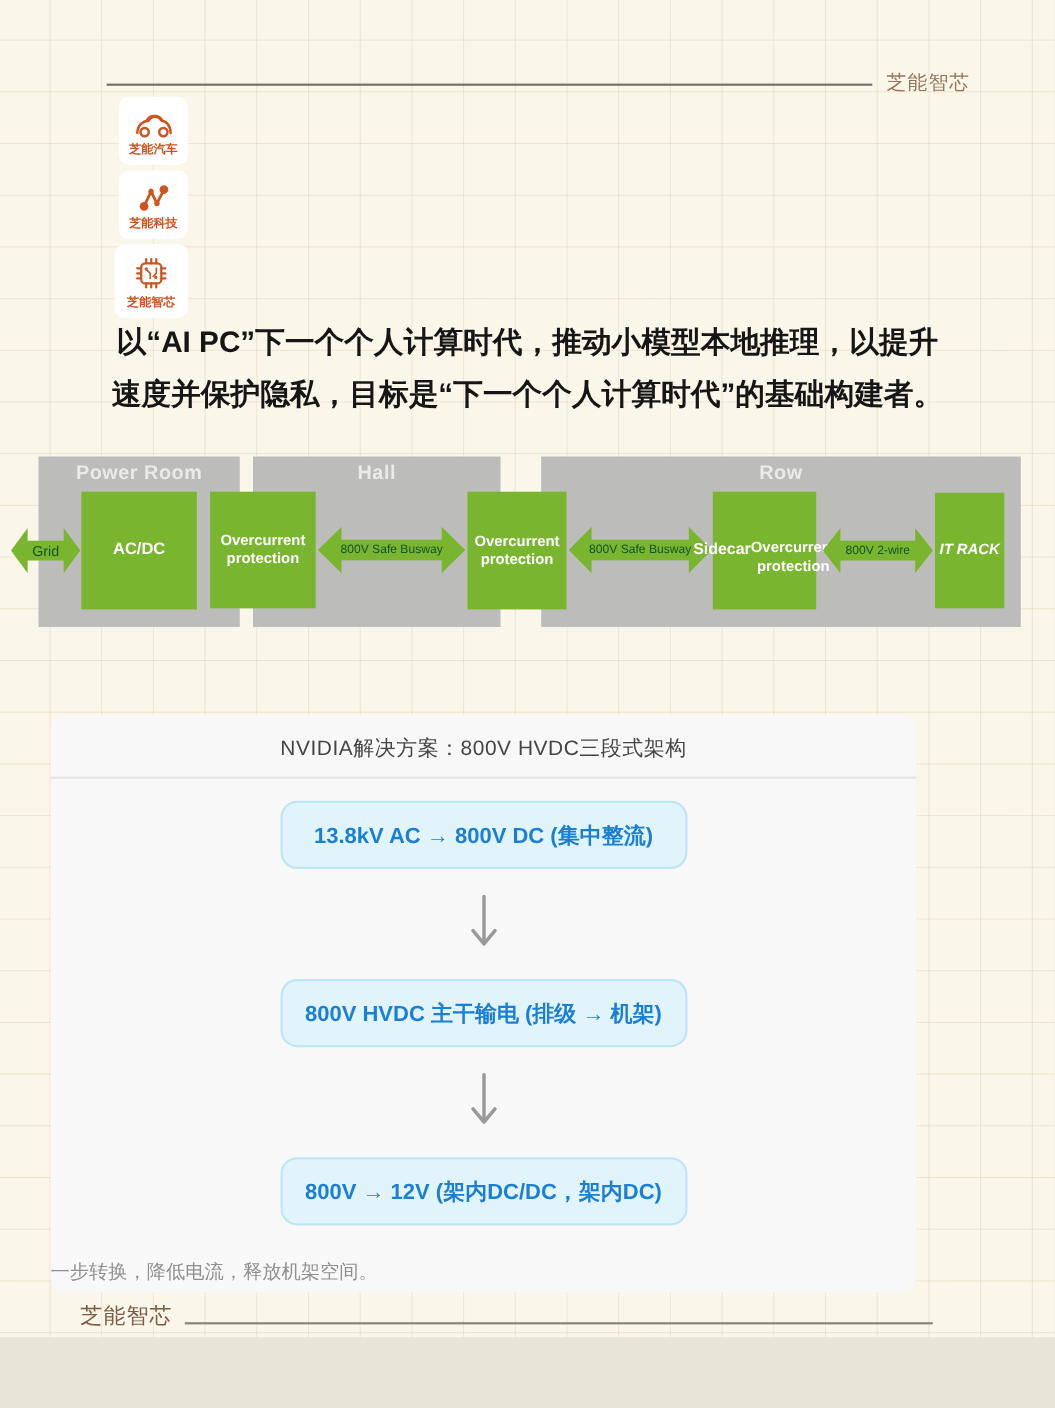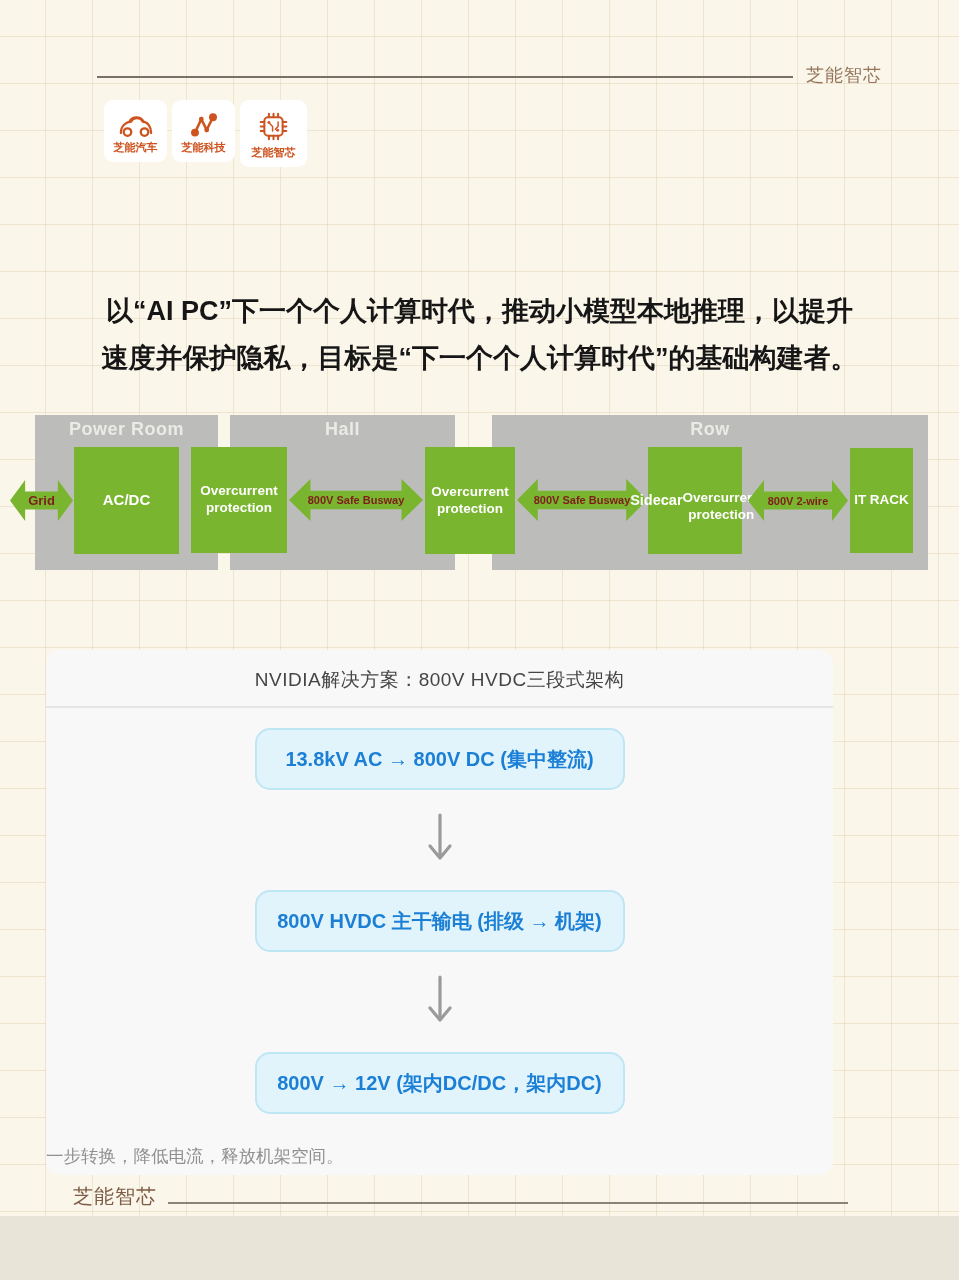--- a/index.html
+++ b/index.html
@@ -14,42 +14,42 @@
     background-position:-2px -11px;
     font-family:"Liberation Sans", sans-serif;
   }
   .abs { position:absolute; }
 
   
   .top-line { left:97px; top:76px; width:696px; height:2px; background:#77716a; }
   .top-brand { left:806px; top:63px; font-size:18px; color:#95765c; letter-spacing:1px; }
 
   
-  .logo-row { left:104px; top:100px; display:flex; align-items:flex-start; gap:5px; }
+  .logo-row { left:104px; top:88px; display:flex; align-items:flex-end; gap:5px;flex-direction:column; }
   .logo-card {
     background:#ffffff; border-radius:9px; width:63px; height:62px;
     display:flex; flex-direction:column; align-items:center; justify-content:center; padding-top:3px;
   }
   .logo-card.big { width:67px; height:67px; }
   .logo-card svg { display:block; }
   .logo-label { font-size:11px; font-weight:bold; color:#cd531f; margin-top:2px; white-space:nowrap; }
 
   
   .title { left:0; top:186px; width:100%; text-align:center; font-size:62px; font-weight:bold; color:#6d4c35; letter-spacing:1px; }
   .intro { left:0; top:288px; width:100%; text-align:center; font-size:27px; font-weight:bold; color:#161616; line-height:47px; }
 
   
   .zone { background:#bcbcba; }
   .zone-label { display:block; text-align:center; margin-top:4px; font-size:18px; font-weight:bold; color:#eaeae6; letter-spacing:0.5px; }
   .gnode {
     background:#79b52e; color:#ffffff; font-weight:bold; text-align:center;
     display:flex; flex-direction:row; align-items:center; justify-content:center; line-height:1.25;
   }
   .garrow {
-    background:#79b52e; color:#7f1d1d; font-weight:bold; text-align:left;
+    background:#79b52e; color:#14532d; font-weight:normal; text-align:left;
     display:flex; align-items:center; justify-content:center; white-space:nowrap;
     clip-path:polygon(0% 50%, 16% 0%, 16% 28%, 84% 28%, 84% 0%, 100% 50%, 84% 100%, 84% 72%, 16% 72%, 16% 100%);
   }
   .garrow.small { clip-path:polygon(0% 50%, 24% 0%, 24% 28%, 76% 28%, 76% 0%, 100% 50%, 76% 100%, 76% 72%, 24% 72%, 24% 100%); }
 
   
   .card { left:46px; top:650px; width:787px; height:525px; background:#f8f8f8; border-radius:14px; }
   .card-title { position:absolute; left:0; top:17px; width:100%; text-align:center; font-size:19px; color:#454545; letter-spacing:0.5px; }
   .card-divider { position:absolute; left:0; top:56px; width:100%; height:2px; background:#e6e6e6; }
   .step-box {
@@ -141,21 +141,21 @@
 
     <div class="abs garrow" style="left:517px; top:479px; width:130px; height:42px; font-size:11px;">800V Safe Busway</div>
 
     <div class="abs gnode" style="left:648px; top:447px; width:94px; height:107px; padding:0 6px;">
       <span style="font-size:14.5px;">Sidecar</span>
       <span style="font-size:13.5px; margin-top:13px;">Overcurrent protection</span>
     </div>
 
     <div class="abs garrow" style="left:748px; top:480px; width:100px; height:41px; font-size:11px;">800V 2-wire</div>
 
-    <div class="abs gnode" style="left:850px; top:448px; width:63px; height:105px; font-size:13.5px; white-space:nowrap;">IT RACK</div>
+    <div class="abs gnode" style="left:850px; top:448px; width:63px; height:105px; font-size:13.5px; white-space:nowrap;font-style:italic;">IT RACK</div>
   </div>
 
   <div class="abs card">
     <div class="card-title">NVIDIA解决方案：800V HVDC三段式架构</div>
     <div class="card-divider"></div>
 
     <div class="step-box" style="top:78px;">13.8kV AC → 800V DC (集中整流)</div>
 
     <span class="down-arrow" style="top:162px;">
       <svg width="30" height="52" viewBox="0 0 30 52" fill="none" stroke="#9a9a9a" stroke-width="3.2" stroke-linecap="round" stroke-linejoin="round">

